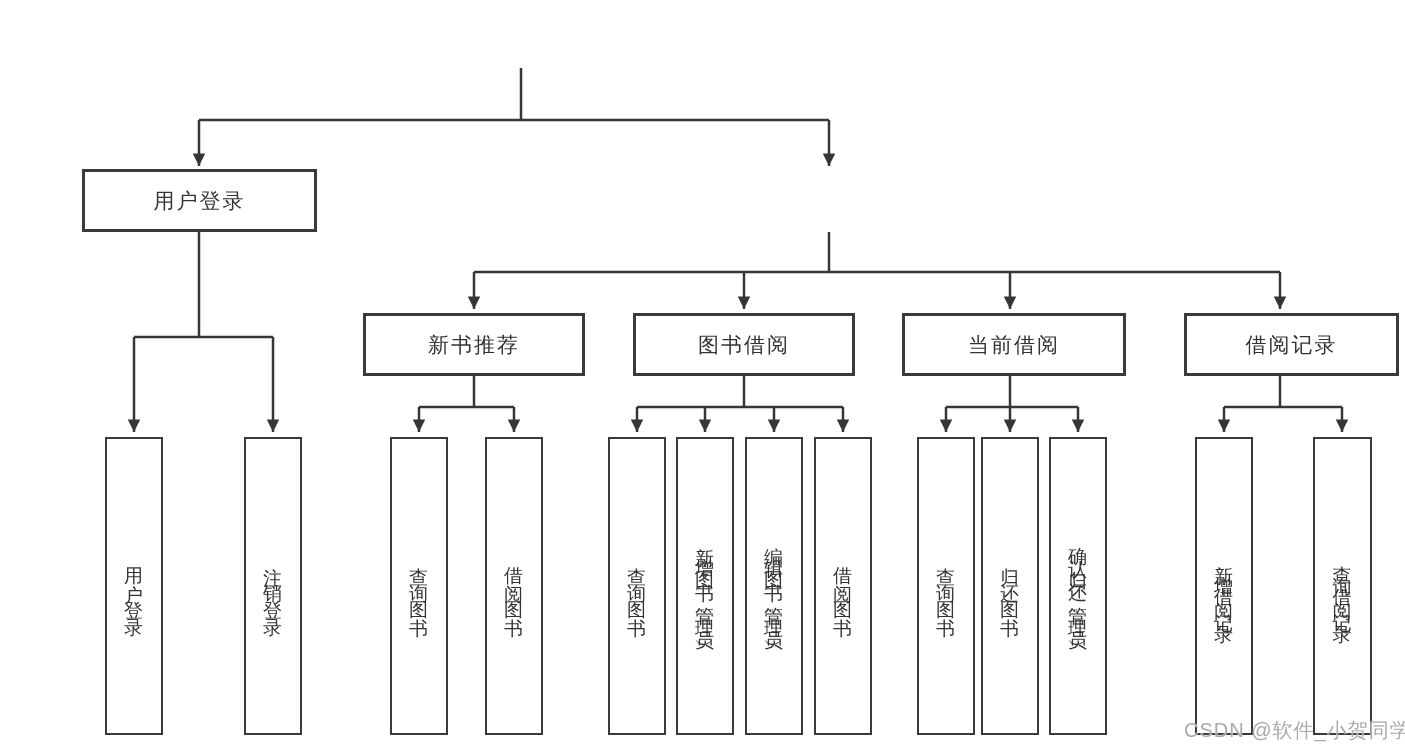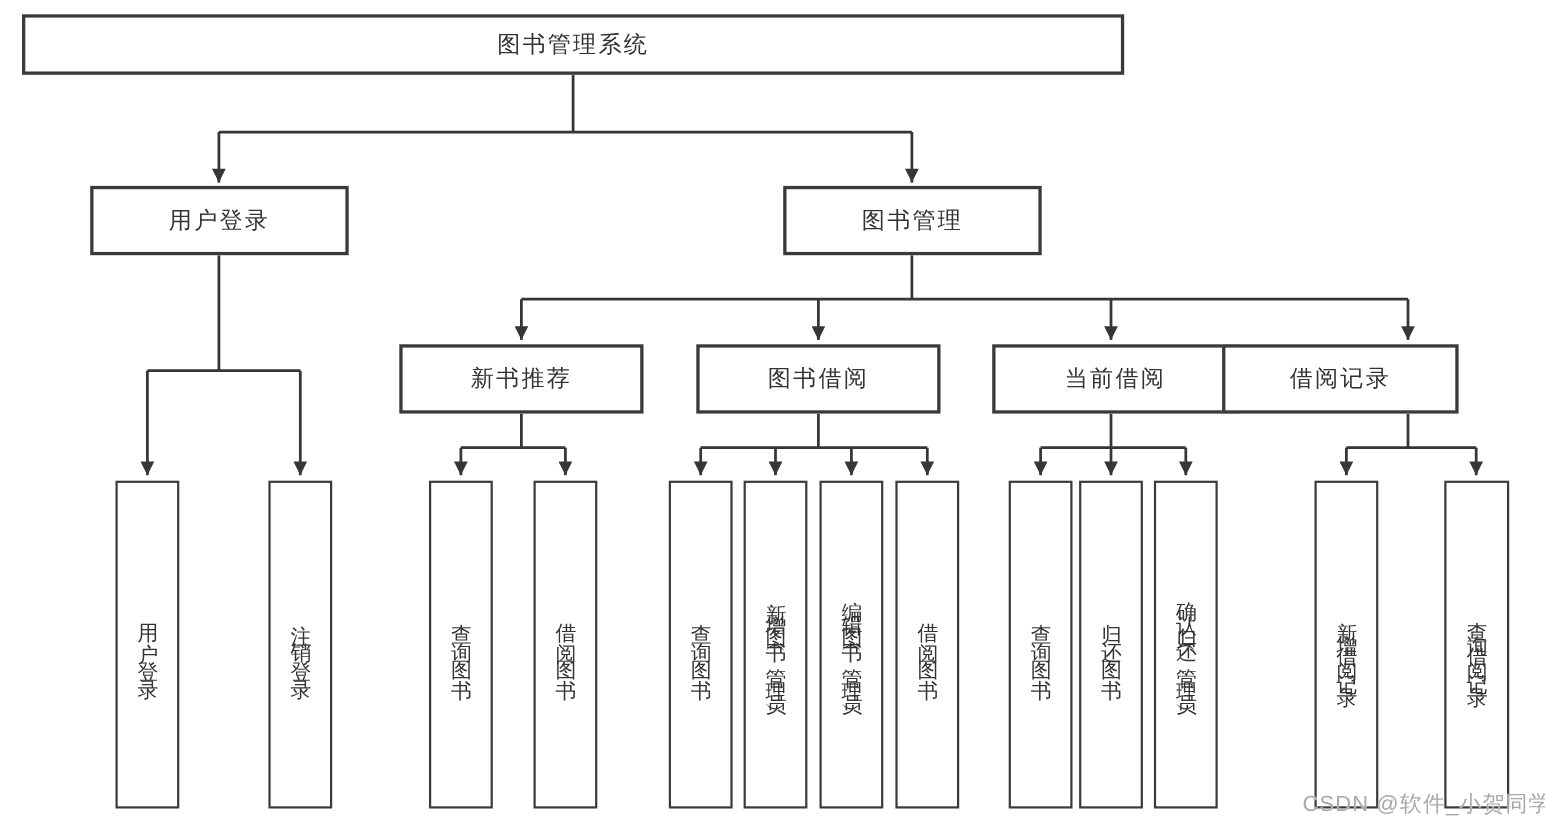--- a/index.html
+++ b/index.html
@@ -107,41 +107,35 @@
       <line x1="1010" y1="407" x2="1010" y2="432" marker-end="url(#arw)"></line>
       <line x1="1078" y1="407" x2="1078" y2="432" marker-end="url(#arw)"></line>
 
       <path d="M1280,376 V407"></path>
       <path d="M1224,407 H1342"></path>
       <line x1="1224" y1="407" x2="1224" y2="432" marker-end="url(#arw)"></line>
       <line x1="1342" y1="407" x2="1342" y2="432" marker-end="url(#arw)"></line>
     </g>
   </svg>
 
-  <div class="node" style="left:20px; top:13px; width:1002px; height:55px">
-    <span>图书管理系统</span>
-  </div>
 
   <div class="node" style="left:82px; top:169px; width:235px; height:63px">
     <span>用户登录</span>
-  </div>
-  <div class="node" style="left:712px; top:169px; width:235px; height:63px">
-    <span>图书管理</span>
   </div>
 
   <div class="node" style="left:633px; top:313px; width:222px; height:63px">
     <span>图书借阅</span>
   </div>
   <div class="node" style="left:363px; top:313px; width:222px; height:63px">
     <span>新书推荐</span>
   </div>
   <div class="node" style="left:902px; top:313px; width:224px; height:63px">
     <span>当前借阅</span>
   </div>
-  <div class="node" style="left:1111px; top:313px; width:215px; height:63px">
+  <div class="node" style="left:1184px; top:313px; width:215px; height:63px">
     <span>借阅记录</span>
   </div>
 
   <div class="node v" style="left:105px; top:437px; width:58px; height:298px">
     <span class="lbl spread">用户登录</span>
   </div>
   <div class="node v" style="left:244px; top:437px; width:58px; height:298px">
     <span class="lbl spread">注销登录</span>
   </div>
 

